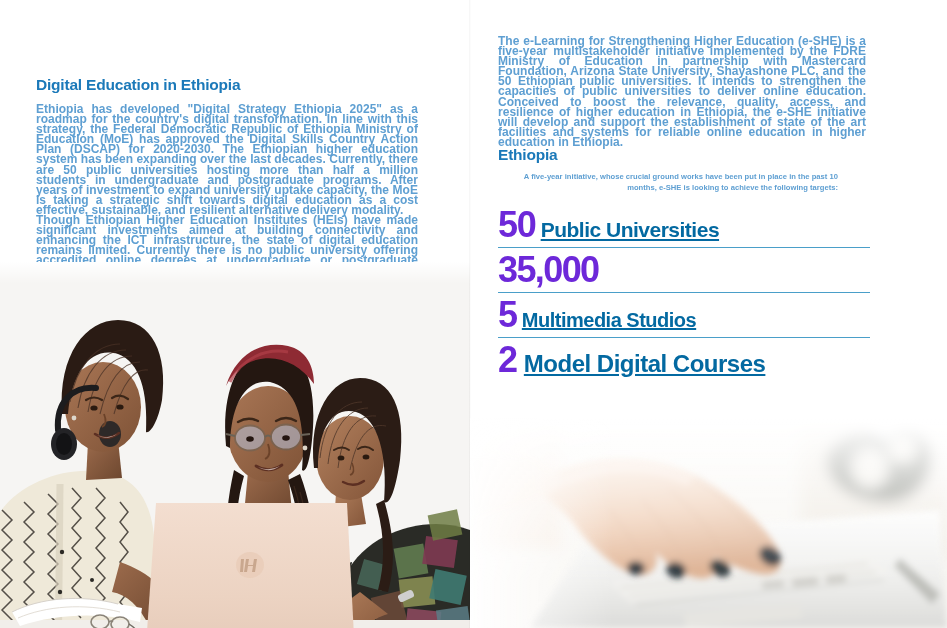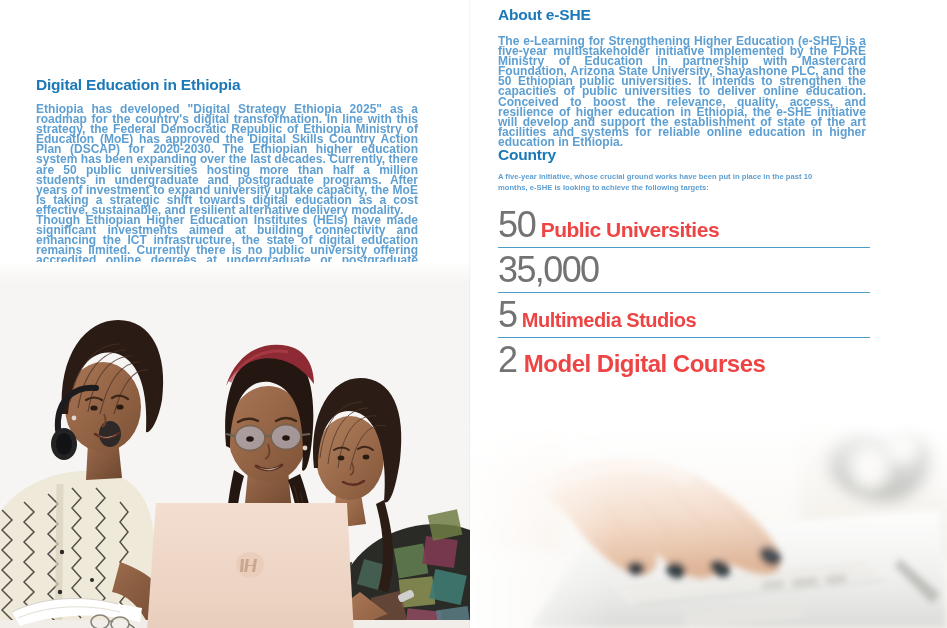--- a/index.html
+++ b/index.html
@@ -31,37 +31,37 @@
 
   
   #left-photo{position:absolute;left:0;top:214px;width:470px;height:414px;overflow:hidden;}
   #left-photo svg{display:block;width:470px;height:414px;}
 
   
   #about-title{position:absolute;left:498px;top:6px;width:400px;}
   #about-text{position:absolute;left:498px;top:36px;width:368px;}
   #targets-title{position:absolute;left:498px;top:146px;width:300px;}
   #targets-intro{position:absolute;left:498px;top:172px;width:340px;}
-  #targets-intro .body-copy{text-align:left;font-size:7.6px;line-height:10.6px;}
+  #targets-intro .body-copy{text-align:right;font-size:7.6px;line-height:10.6px;}
 
   
   #targets-list{position:absolute;left:498px;top:203px;width:372px;z-index:5;}
   .target-row{
     display:flex;align-items:baseline;
     border-bottom:1.1px solid #4a9fc9;
     padding:0 0 3px 0;margin:0;height:45px;box-sizing:border-box;
   }
   .target-row:last-child{border-bottom:none;}
   .target-num{
-    color:#737373;font-weight:normal;font-size:35px;line-height:43px;
+    color:#6d28d9;font-weight:bold;font-size:35px;line-height:43px;
     letter-spacing:-1.2px;white-space:nowrap;
   }
   .target-label{
-    color:#ef4444;font-weight:bold;font-size:21px;line-height:43px;
-    letter-spacing:-0.5px;white-space:nowrap;margin-left:5px;
+    color:#0369a1;font-weight:bold;font-size:21px;line-height:43px;
+    letter-spacing:-0.5px;white-space:nowrap;margin-left:5px;text-decoration:underline;
   }
   .target-row.r1 .target-num{font-size:36px;}
   .target-row.r2 .target-num{font-size:36px;letter-spacing:-1.6px;}
   .target-row.r2 .target-label{font-size:20px;margin-left:3px;}
   .target-row.r3 .target-num{font-size:36px;letter-spacing:-1.6px;}
   .target-row.r3 .target-label{font-size:20px;margin-left:6px;}
   .target-row.r4 .target-num{font-size:36px;}
   .target-row.r4 .target-label{font-size:20px;}
   .target-row.r5 .target-num{font-size:36px;}
   .target-row.r5 .target-label{font-size:24px;margin-left:7px;}
@@ -305,29 +305,26 @@
         </g>
 
         <rect x="0" y="0" width="470" height="120" fill="url(#topFade)"></rect>
       </svg>
     </div>
   </div>
 
   <div class="panel" id="right-panel"></div>
   <div id="panel-divider"></div>
 
-  <div id="about-title">
-    <h2 class="heading">About e-SHE</h2>
-  </div>
   <div id="about-text">
     <p class="body-copy">The e-Learning for Strengthening Higher Education (e-SHE) is a five-year multistakeholder initiative implemented by the FDRE Ministry of Education in partnership with Mastercard Foundation, Arizona State University, Shayashone PLC, and the 50 Ethiopian public universities. It intends to strengthen the capacities of public universities to deliver online education. Conceived to boost the relevance, quality, access, and resilience of higher education in Ethiopia, the e-SHE initiative will develop and support the establishment of state of the art facilities and systems for reliable online education in higher education in Ethiopia.</p>
   </div>
 
   <div id="targets-title">
-    <h2 class="heading">Country</h2>
+    <h2 class="heading">Ethiopia</h2>
   </div>
   <div id="targets-intro">
     <p class="body-copy">A five-year initiative, whose crucial ground works have been put in place in the past 10 months, e-SHE is looking to achieve the following targets:</p>
   </div>
 
   <div id="targets-list">
     <div class="target-row r1">
       <span class="target-num">50</span>
       <span class="target-label">Public Universities</span>
     </div>

